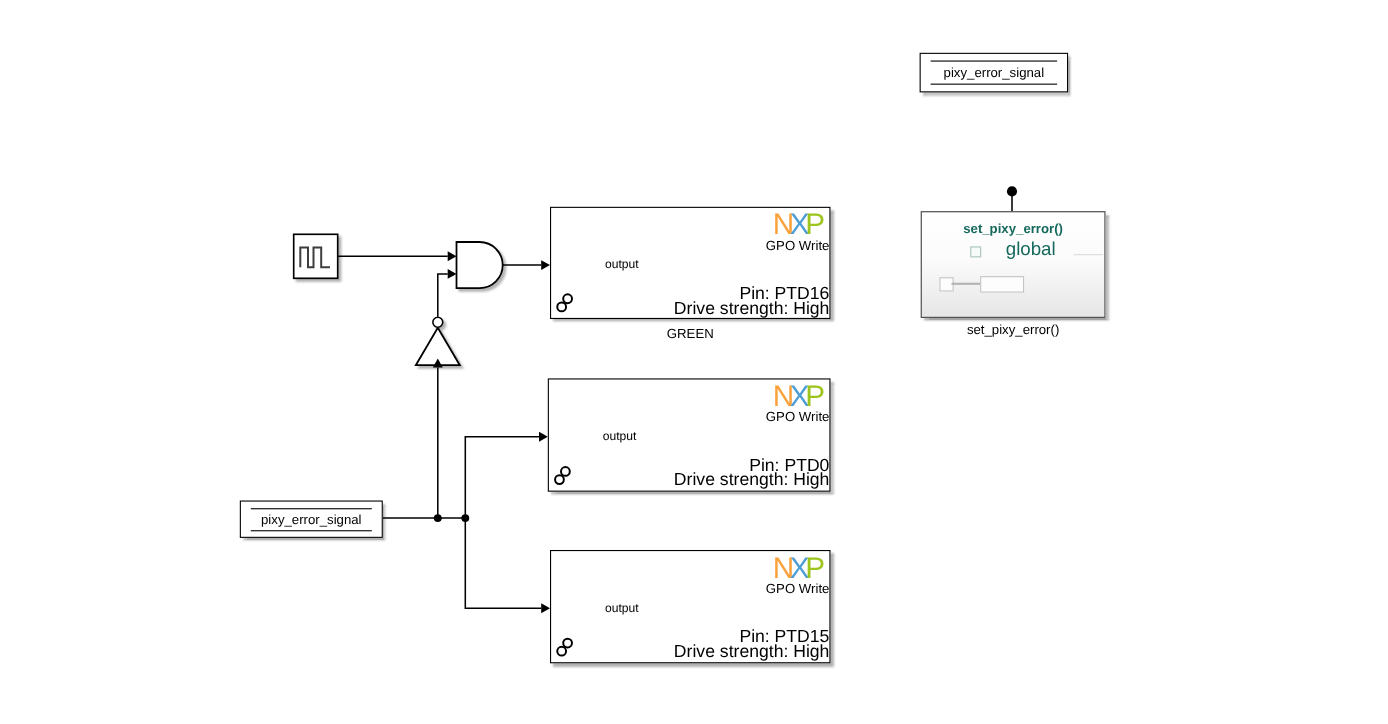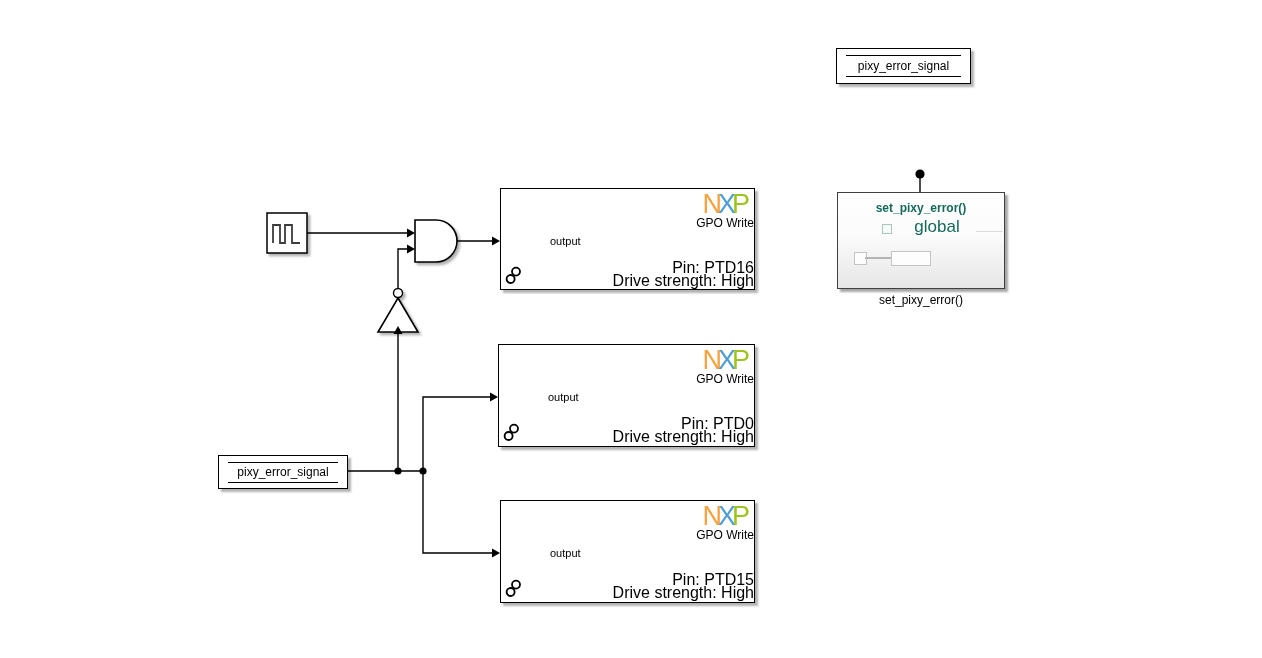--- a/index.html
+++ b/index.html
@@ -121,20 +121,21 @@
     <div class="gpo-params">
       <div>Pin: PTD16</div>
       <div>Drive strength: High</div>
     </div>
     <div class="gpo-port">output</div>
     <svg class="abs" style="left:4px;bottom:3px;" width="17" height="21" viewBox="0 0 17 21">
       <circle cx="5.6" cy="14" r="4" fill="none" stroke="#000" stroke-width="1.8"></circle>
       <circle cx="11" cy="6.6" r="4" fill="none" stroke="#000" stroke-width="1.8"></circle>
     </svg>
   </div>
+  <div class="blk-label" style="left:500px;top:296px;width:255px;">GREEN</div>
 
   <div class="blk" style="left:498px;top:344px;width:257px;height:103px;">
     <div class="nxp"><span class="n">N</span><span class="x">X</span><span class="p">P</span></div>
     <div class="gpo-title">GPO Write</div>
     <div class="gpo-params">
       <div>Pin: PTD0</div>
       <div>Drive strength: High</div>
     </div>
     <div class="gpo-port">output</div>
     <svg class="abs" style="left:4px;bottom:3px;" width="17" height="21" viewBox="0 0 17 21">

